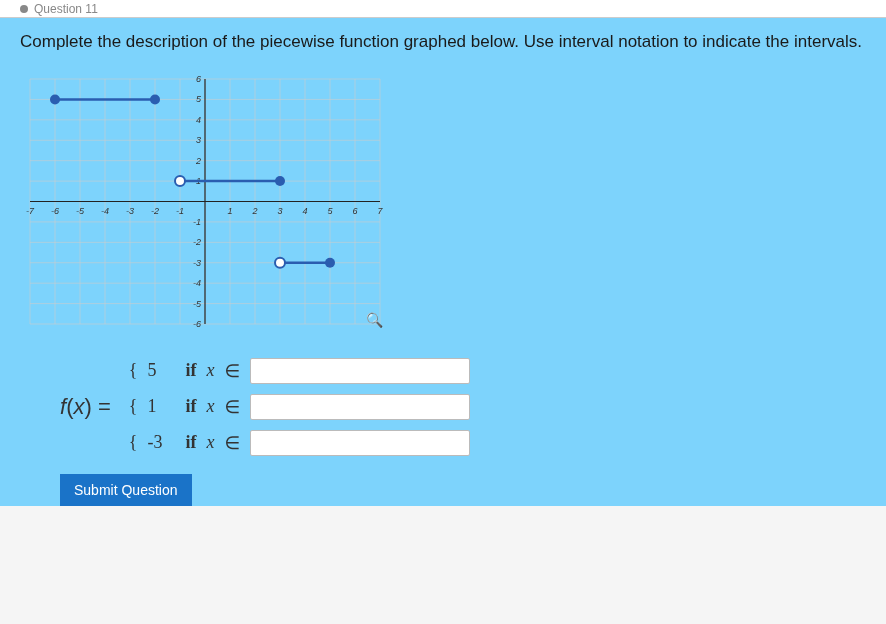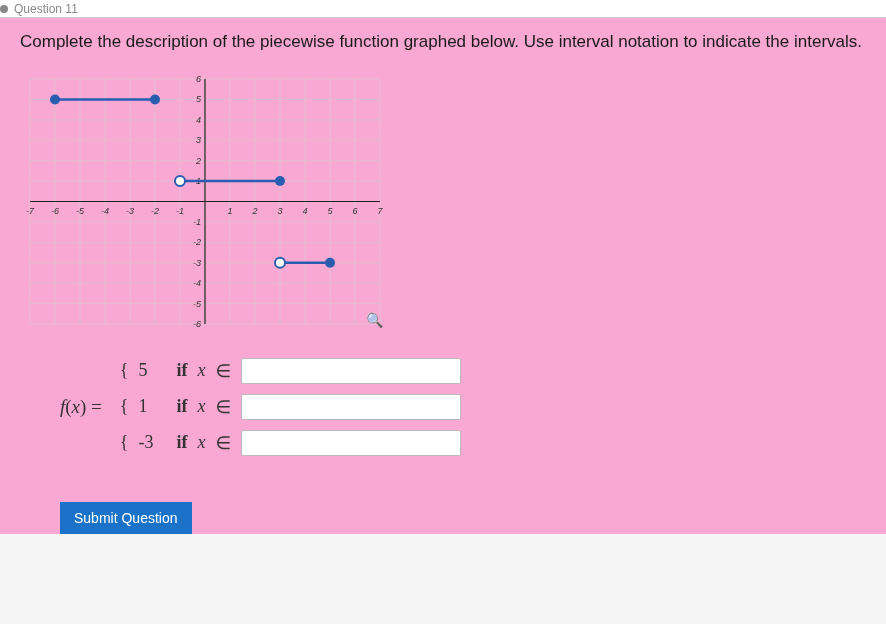--- a/index.html
+++ b/index.html
@@ -10,30 +10,31 @@
       height: 624px;
       position: relative;
       color: #333;
     }
     .top-border {
       height: 18px;
       border-bottom: 1px solid #ccc;
       background: #fff;
       display: flex;
       align-items: center;
+      padding-left: 20px;
       font-size: 12px;
       color: #888;
     }
     .top-border .dot {
       width: 8px; height: 8px; border-radius: 50%;
       background: #888; margin-right: 6px;
     }
     .content {
       padding: 12px 20px 0 20px;
-      background: #f9a8d4;
+      background: #7dd3fc;
     }
     .instructions {
       font-size: 17px;
       line-height: 1.45;
       margin-bottom: 14px;
       color: #1a1a1a;
     }
     .chart-wrapper {
       width: 370px;
       height: 265px;
@@ -48,23 +49,23 @@
       font-size: 14px;
       color: #666;
     }
     .piecewise {
       display: flex;
       align-items: center;
       margin: 10px 0 18px 40px;
       gap: 18px;
     }
     .fx {
-      font-family: Liberation Serif, serif;
+      font-family: Liberation Sans, sans-serif;
       font-style: italic;
-      font-size: 19px;
+      font-size: 22px;
       white-space: nowrap;
     }
     .fx .paren { font-style: normal; }
     .cases {
       display: flex;
       flex-direction: column;
       gap: 10px;
       position: relative;
     }
     .case-row {
@@ -110,21 +111,20 @@
       vertical-align: 1px;
     }
     .submit-btn {
       background: #1a73c8;
       color: #fff;
       border: none;
       padding: 8px 14px;
       font-size: 14px;
       margin-left: 40px;
       cursor: pointer;
-      margin-top: 28px;
     }
   </style>
 </head>
 <body>
 
 <div class="top-border">
   <span class="dot"></span>
   <span>Question 11</span>
 </div>
 

